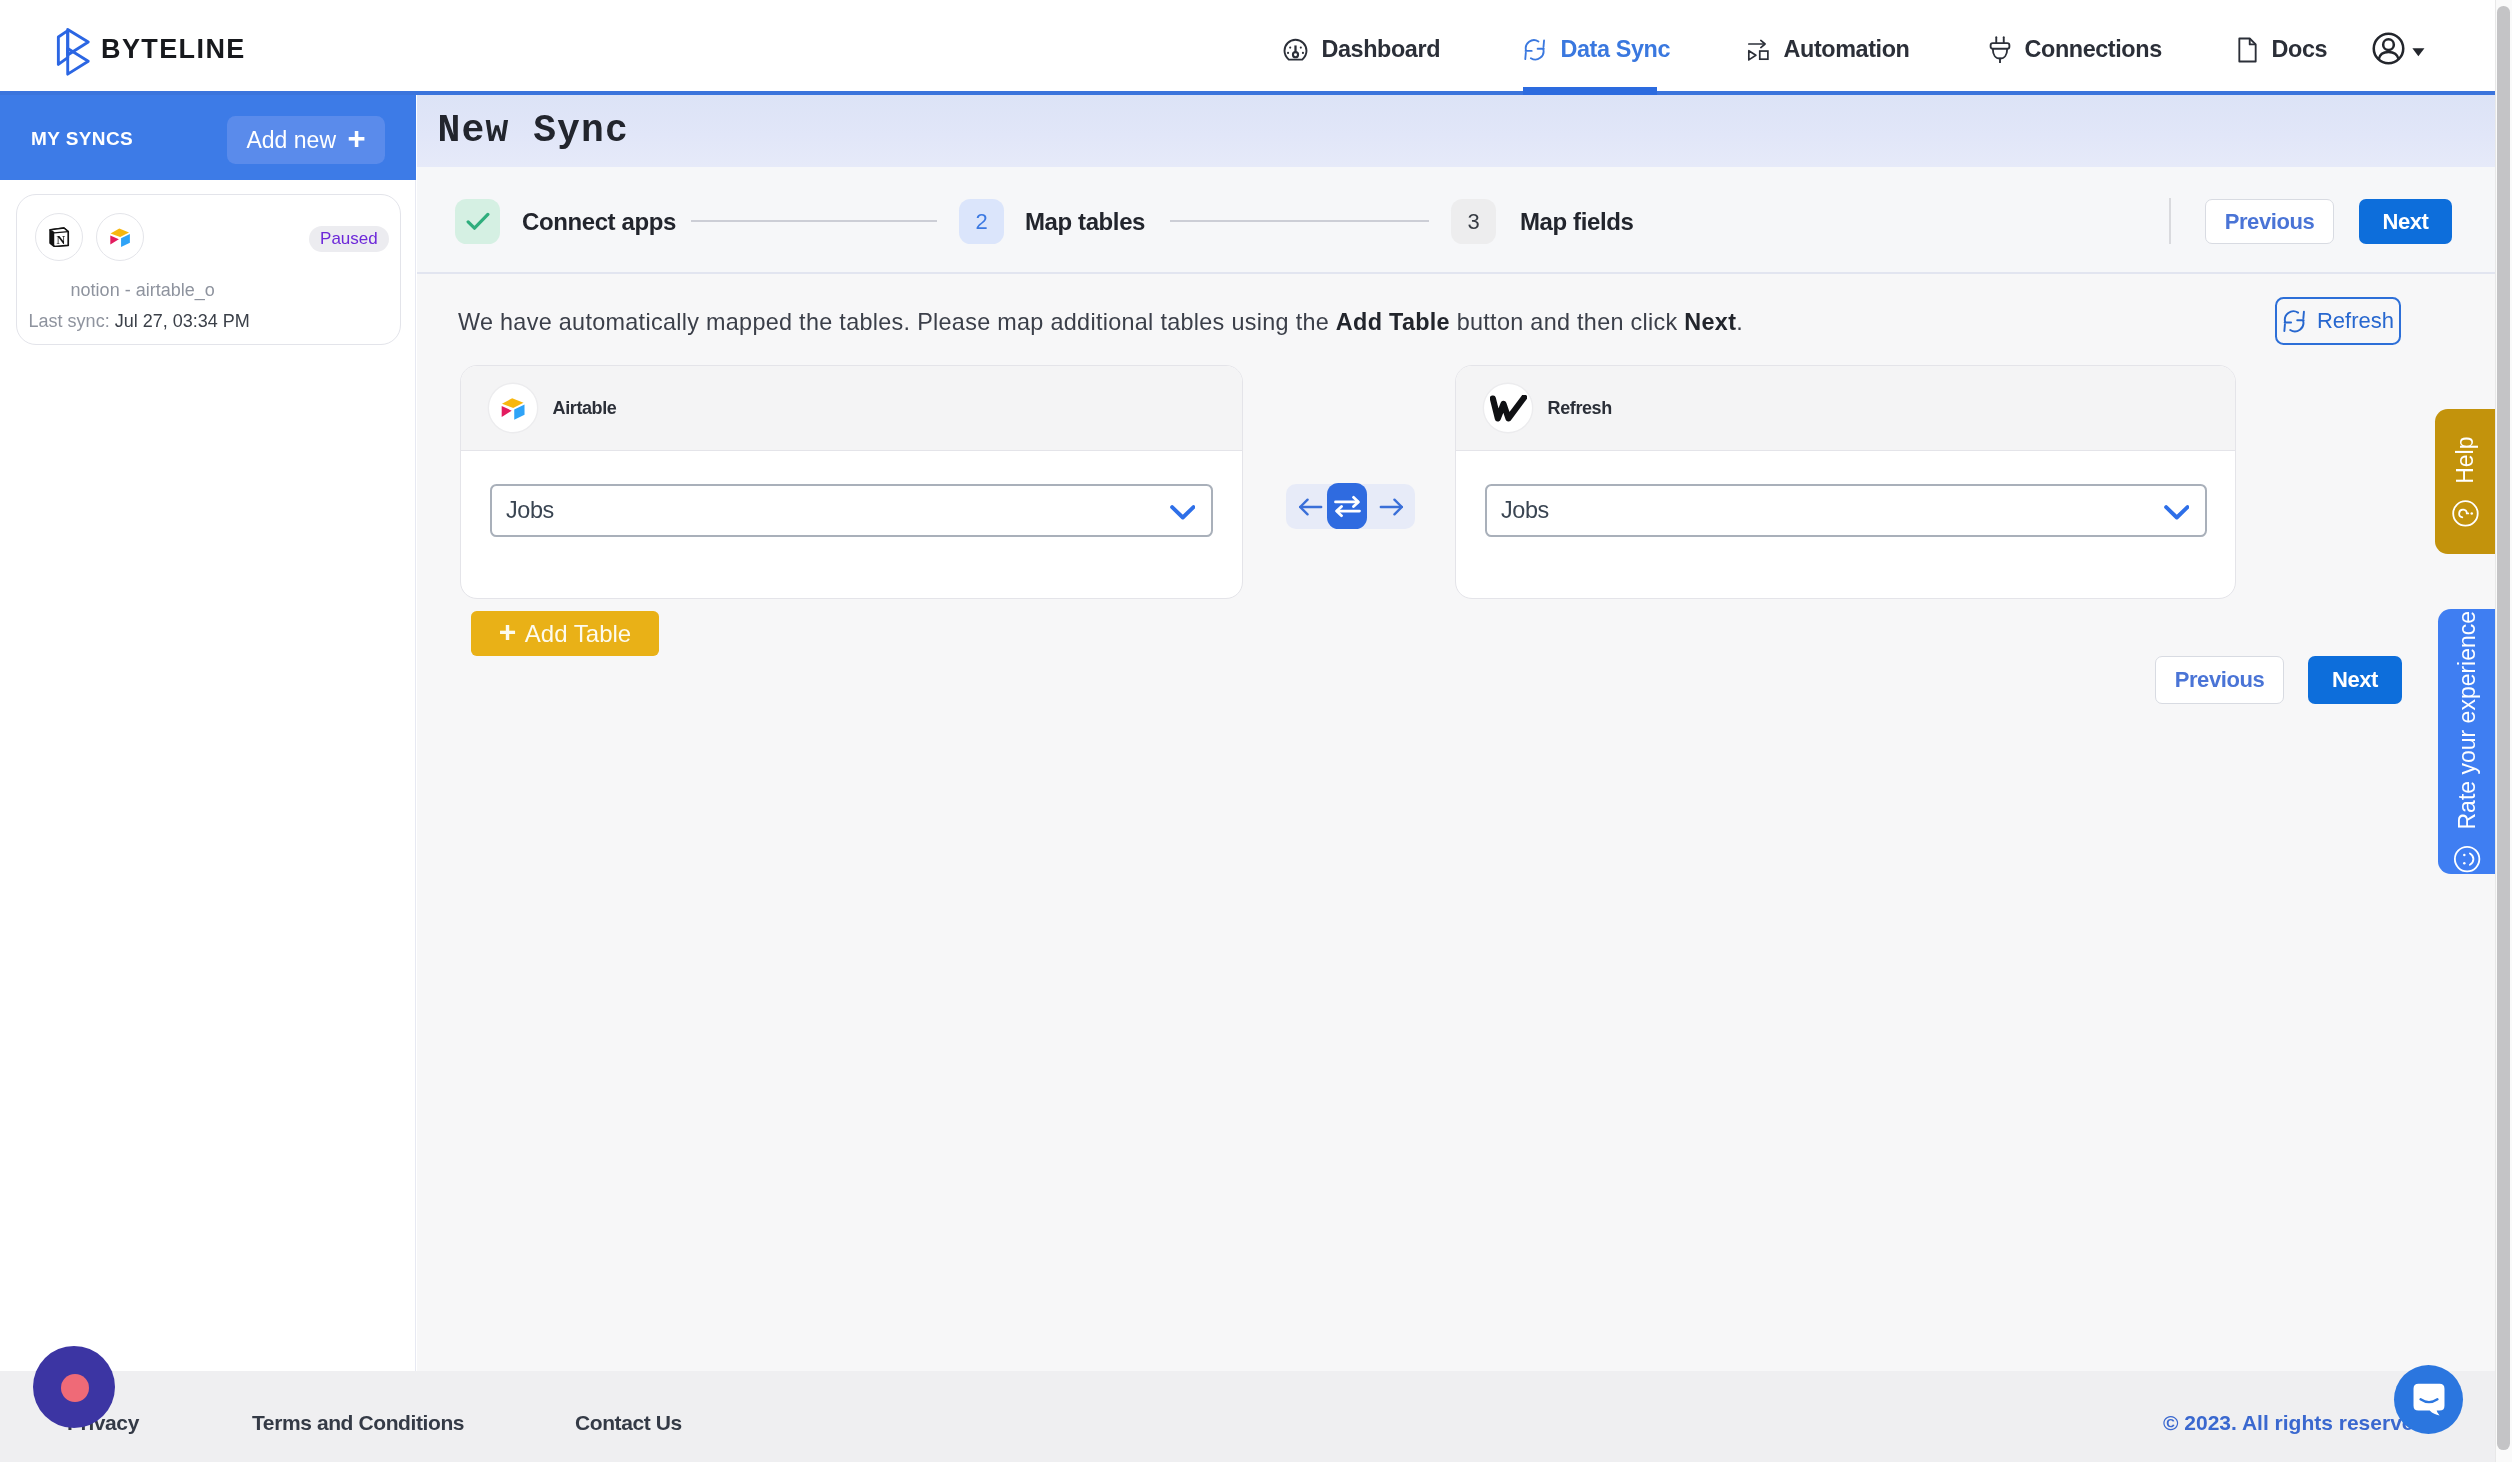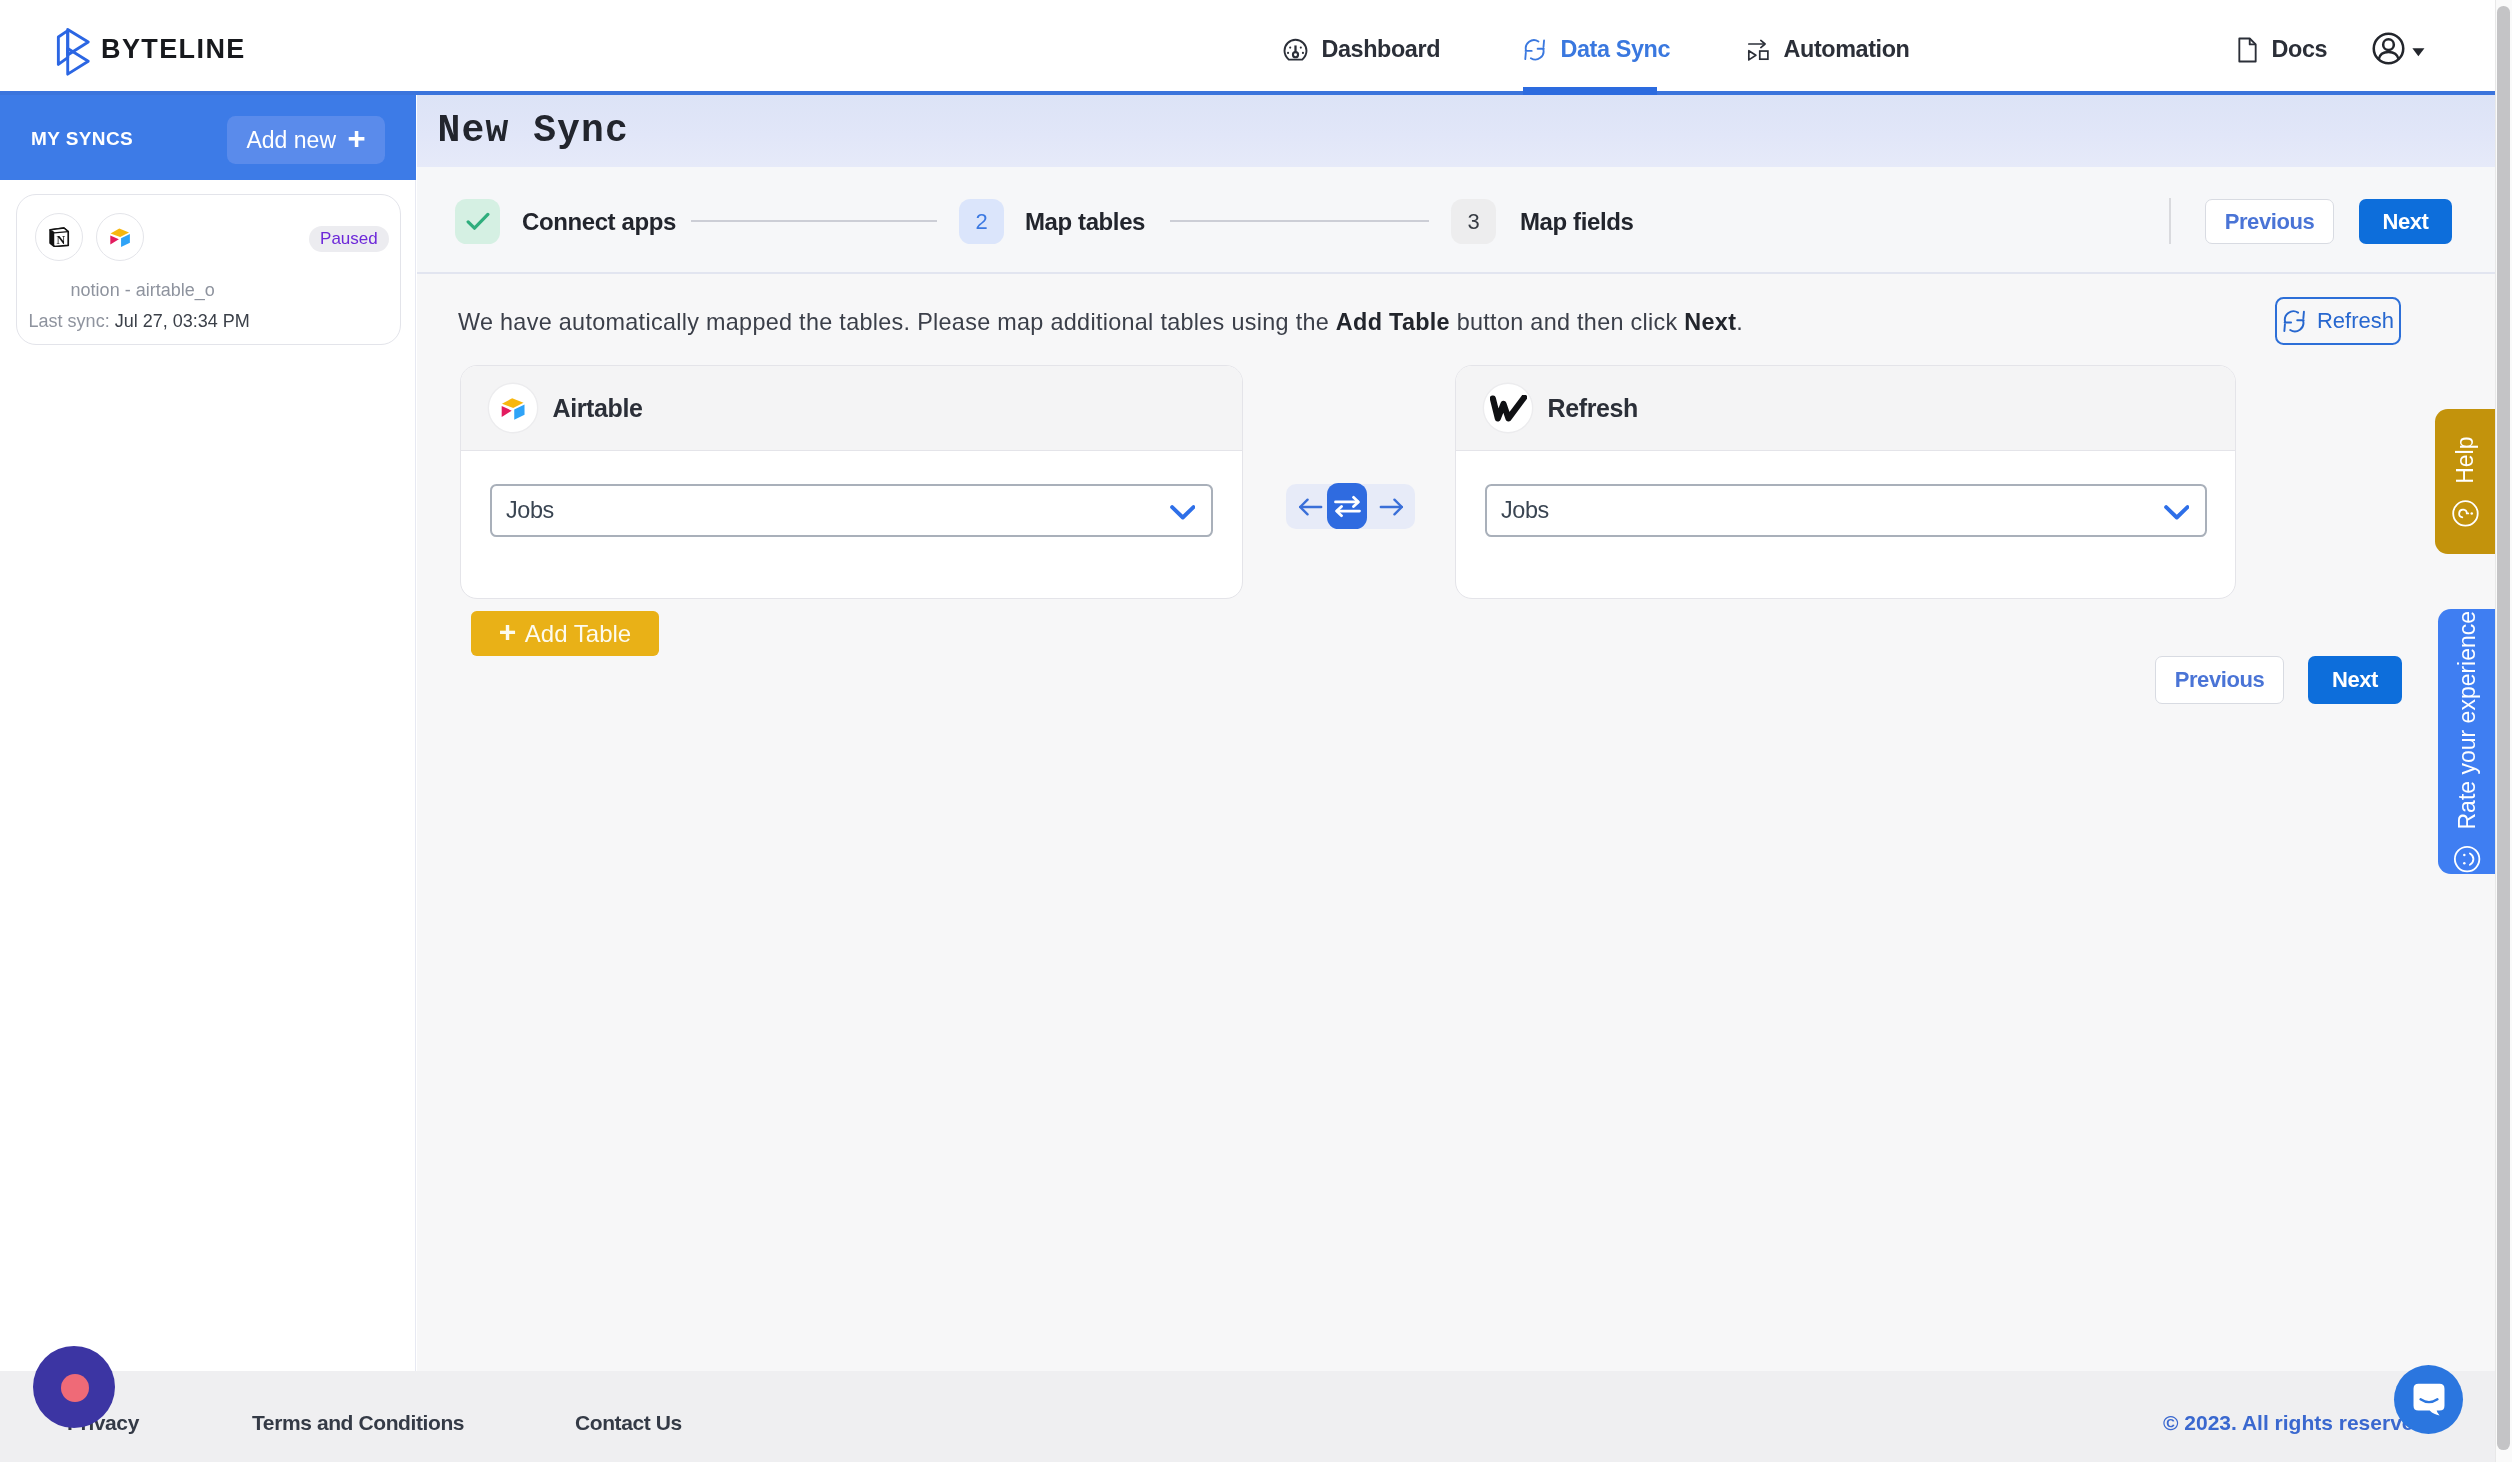--- a/index.html
+++ b/index.html
@@ -39,21 +39,21 @@
   .stepline { position:absolute; top:21px; height:2.1px; background:#ccced6; }
 
   
   #message { position:absolute; left:41px; top:214px; font-size:23.4px; letter-spacing:0.3px; color:#3b3f49; }
   #message b { color:#22252c; }
   #refreshbtn { position:absolute; left:1858px; top:202px; width:126px; height:48px; border:2.1px solid #2d6fd8; border-radius:8.5px; color:#2767cf; font-size:22px; font-weight:400; display:flex; align-items:center; justify-content:center; gap:10px; }
 
   .appcard { position:absolute; top:270px; height:234px; background:#fff; border:1.4px solid #e4e4e9; border-radius:17px; }
   .appcard .cardhead { position:absolute; left:0; top:0; width:100%; height:85px; background:#f4f4f5; border-bottom:1.4px solid #e4e4e9; border-radius:15.6px 15.6px 0 0; display:flex; align-items:center; }
   .appcard .headcircle { width:48px; height:48px; border-radius:50%; background:#fff; margin-left:28px; display:flex; align-items:center; justify-content:center; box-shadow:0 0 0 1.4px #ececee; }
-  .appcard .headname { margin-left:15.6px; font-size:25px; font-weight:700; letter-spacing:-0.4px; color:#2b2f38; }
+  .appcard .headname { margin-left:15.6px; font-size:18px; font-weight:700; letter-spacing:-0.4px; color:#2b2f38; }
   .selectbox { position:absolute; left:29px; top:118px; height:53px; background:#fff; border:2.1px solid #a9b0ba; border-radius:6.4px; display:flex; align-items:center; }
   .selectbox .val { margin-left:14px; font-size:23.4px; letter-spacing:-0.4px; color:#3a4552; }
   .selectbox svg { position:absolute; right:15.6px; top:18.5px; }
 
   #arrowsctl { position:absolute; left:869px; top:389px; width:129px; height:45px; background:#e7ebf8; border-radius:10px; }
   #swapsq { position:absolute; left:41px; top:-0.7px; width:40px; height:46px; background:#2f6be0; border-radius:11.4px; display:flex; align-items:center; justify-content:center; }
   .sidearrow { position:absolute; top:8.5px; }
 
   #addtable { position:absolute; left:54px; top:516px; width:188px; height:45px; background:#e9b117; border-radius:5.7px; color:#fdfbee; font-size:24px; display:flex; align-items:center; justify-content:center; gap:8.5px; }
   #addtable .plus { font-size:30px; font-weight:700; margin-top:-3.6px; }
@@ -125,20 +125,30 @@
     <div class="navitem" style="left:1746px;">
       <svg width="24" height="24" viewBox="0 0 34 34" fill="none" stroke="#2b2f38" stroke-width="2.4">
         <path d="M4,8.5 H26" stroke-linecap="round"></path>
         <path d="M21,3.5 L27,8.5 L21,13.5" stroke-linecap="round" stroke-linejoin="round"></path>
         <path d="M4,18 L4,31 L14,24.5 Z" stroke-linejoin="round"></path>
         <rect x="19.5" y="18.5" width="11.5" height="11.5"></rect>
       </svg>
       Automation
     </div>
 
+    <div class="navitem" style="left:1989px;">
+      <svg width="22" height="27" viewBox="0 0 29 36" fill="none" stroke="#2b2f38" stroke-width="2.5" stroke-linecap="round">
+        <line x1="9.5" y1="1.5" x2="9.5" y2="9"></line>
+        <line x1="19.5" y1="1.5" x2="19.5" y2="9"></line>
+        <rect x="2" y="9.5" width="25" height="7.5" rx="2.8"></rect>
+        <path d="M5,17.5 C5,25 8.5,30 14.5,30 C20.5,30 24,25 24,17.5"></path>
+        <line x1="14.5" y1="30" x2="14.5" y2="35.5"></line>
+      </svg>
+      Connections
+    </div>
 
     <div class="navitem" style="left:2237px;">
       <svg width="21" height="26" viewBox="0 0 28 35" fill="none" stroke="#2b2f38" stroke-width="2.5" stroke-linejoin="round">
         <path d="M3,2 H17 L25,10 V33 H3 Z"></path>
         <path d="M17,2 V10 H25"></path>
       </svg>
       Docs
     </div>
 
     <svg style="position:absolute; left:2372px; top:32px;" width="33" height="33" viewBox="0 0 47 47" fill="none" stroke="#23262c" stroke-width="3.6">

